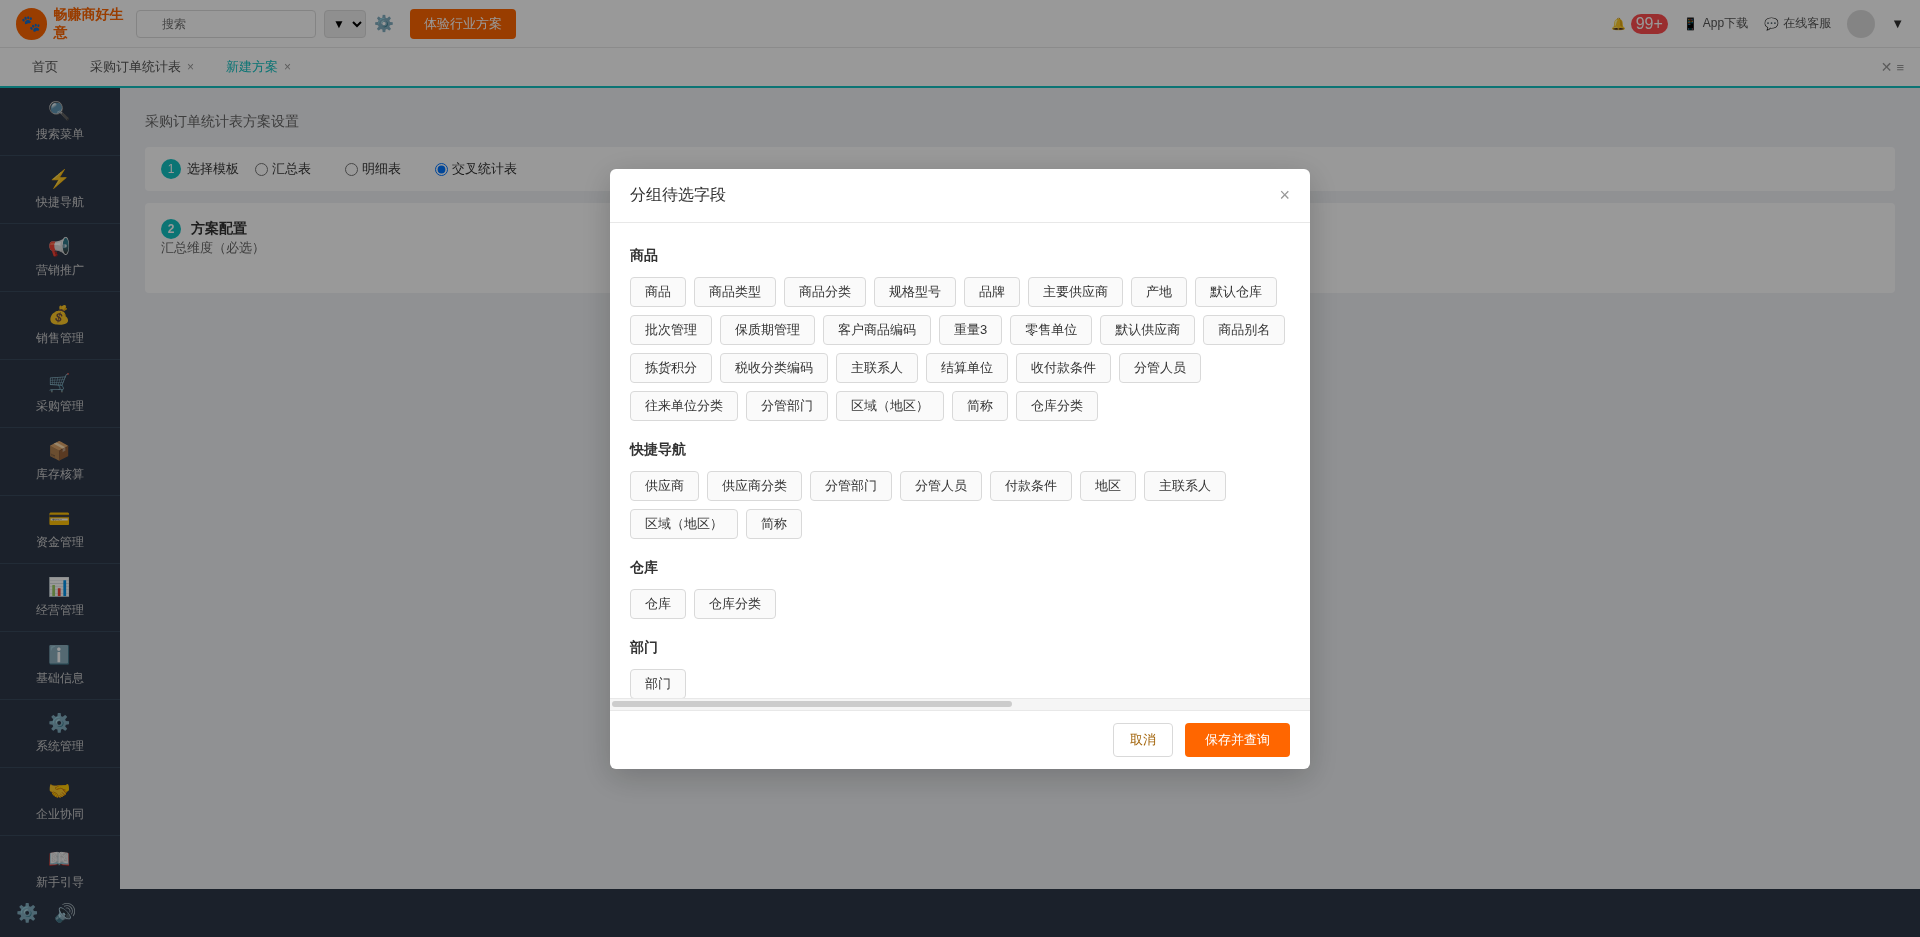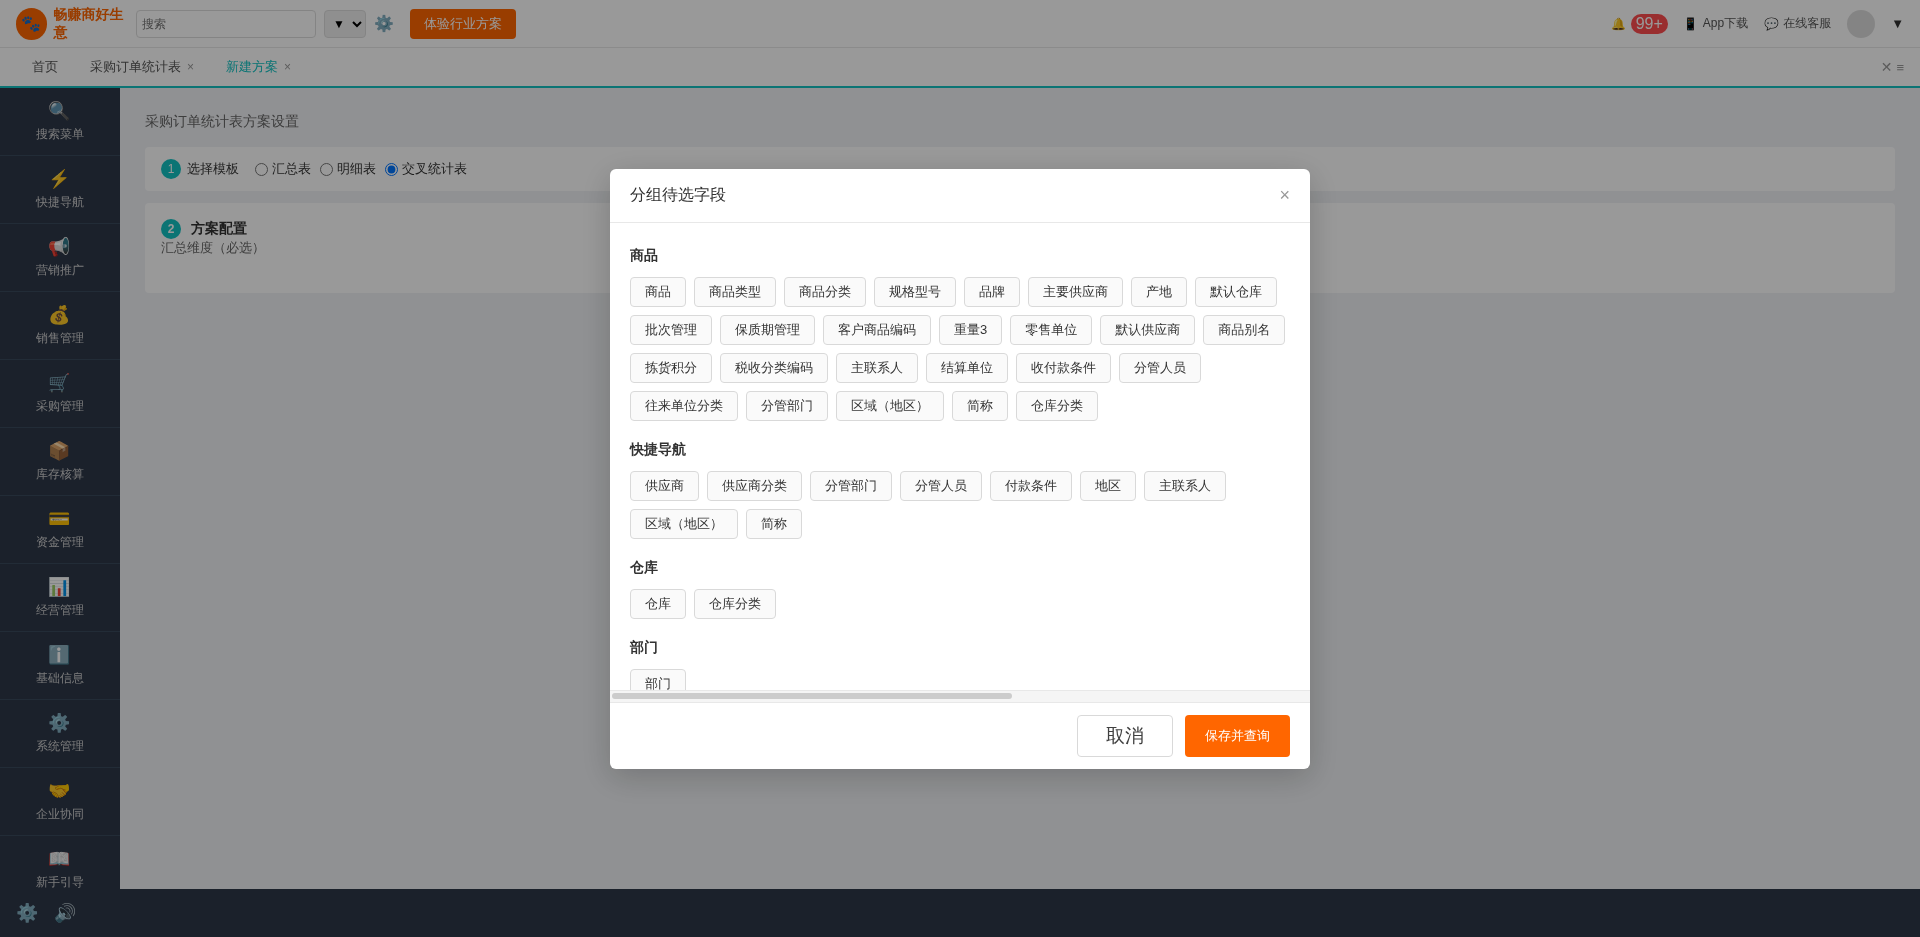--- a/index.html
+++ b/index.html
@@ -23,21 +23,21 @@
     }
     .logo-icon {
       width: 32px; height: 32px; background: #ff6600; border-radius: 50%;
       display: flex; align-items: center; justify-content: center; color: #fff; font-size: 16px;
     }
     .top-search {
       flex: 1; display: flex; align-items: center; gap: 8px;
     }
     .top-search input {
       width: 180px; height: 28px; border: 1px solid #ddd; border-radius: 4px;
-      padding: 0 5px; font-size: 12px;
+      padding: 0 25px; font-size: 12px;
     }
     .top-search select {
       height: 28px; border: 1px solid #ddd; border-radius: 4px; padding: 0 4px; font-size: 12px;
     }
     .btn-experience {
       background: #ff6600; color: #fff; border: none; border-radius: 4px;
       padding: 6px 14px; cursor: pointer; font-size: 13px; margin-left: 8px;
     }
     .gear-btn { background: none; border: none; cursor: pointer; font-size: 16px; color: #666; }
     .top-right { display: flex; align-items: center; gap: 16px; margin-left: auto; }
@@ -138,32 +138,32 @@
     .step-bar {
       display: flex; align-items: center; gap: 16px;
       background: #fff; padding: 12px 16px; border-radius: 4px;
       margin-bottom: 12px;
     }
     .step { display: flex; align-items: center; gap: 6px; font-size: 13px; }
     .step-num {
       width: 20px; height: 20px; border-radius: 50%; background: #13c2c2;
       color: #fff; font-size: 12px; display: flex; align-items: center; justify-content: center;
     }
-    .radio-group { display: flex; align-items: center; gap: 9px; }
+    .radio-group { display: flex; align-items: center; gap: 34px; }
     .radio-item { display: flex; align-items: center; gap: 4px; cursor: pointer; }
 
     .section-card {
       background: #fff; border-radius: 4px; padding: 16px; margin-bottom: 12px;
     }
     .section-label { font-size: 14px; font-weight: 600; }
 
     
     .btn-cancel {
-      border: 1px solid #d9d9d9; background: #fff; color: #404040;
-      padding: 7px 28px; border-radius: 4px; cursor: pointer; font-size: 19px;
+      border: 1px solid #d9d9d9; background: #fff; color: #a16207;
+      padding: 7px 16px; border-radius: 4px; cursor: pointer; font-size: 13px;
     }
     .btn-save {
       background: #ff6600; color: #fff; border: none;
       padding: 7px 20px; border-radius: 4px; cursor: pointer; font-size: 13px;
     }
 
     
     .modal-hscroll {
       height: 12px; background: #f5f5f5; border-top: 1px solid #e8e8e8;
       display: flex; align-items: center; padding: 0 2px; flex-shrink: 0;

